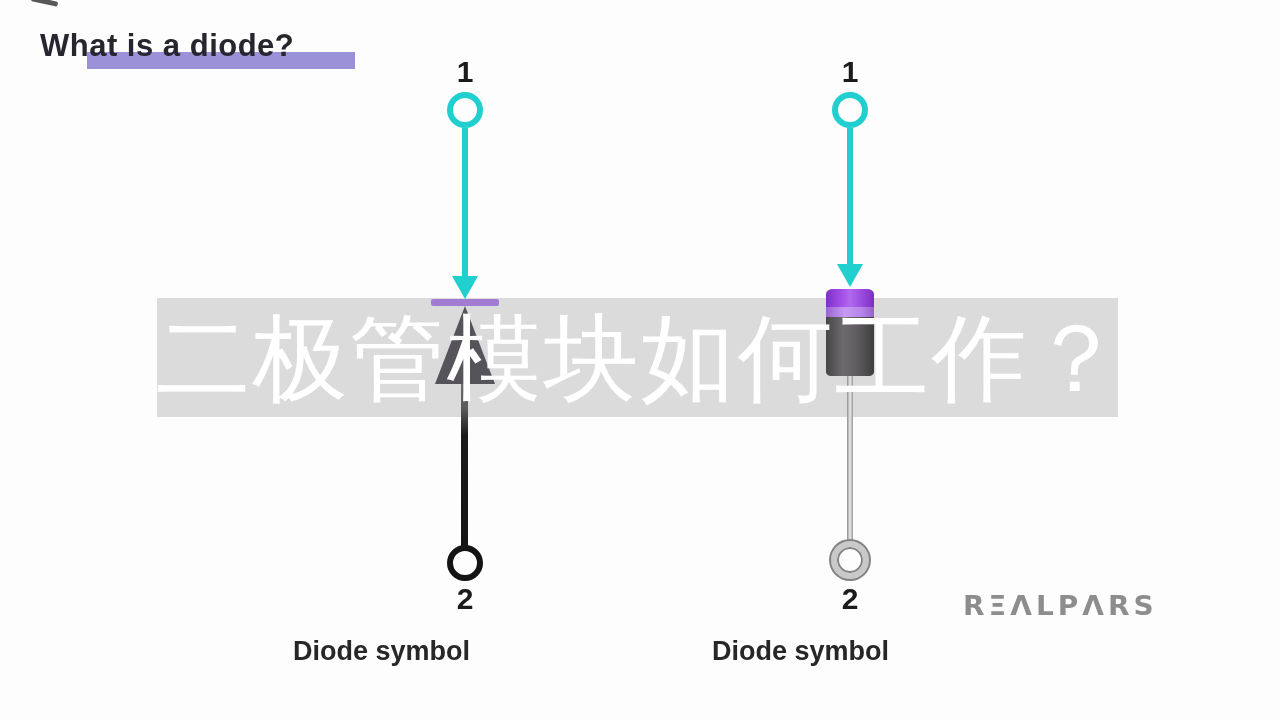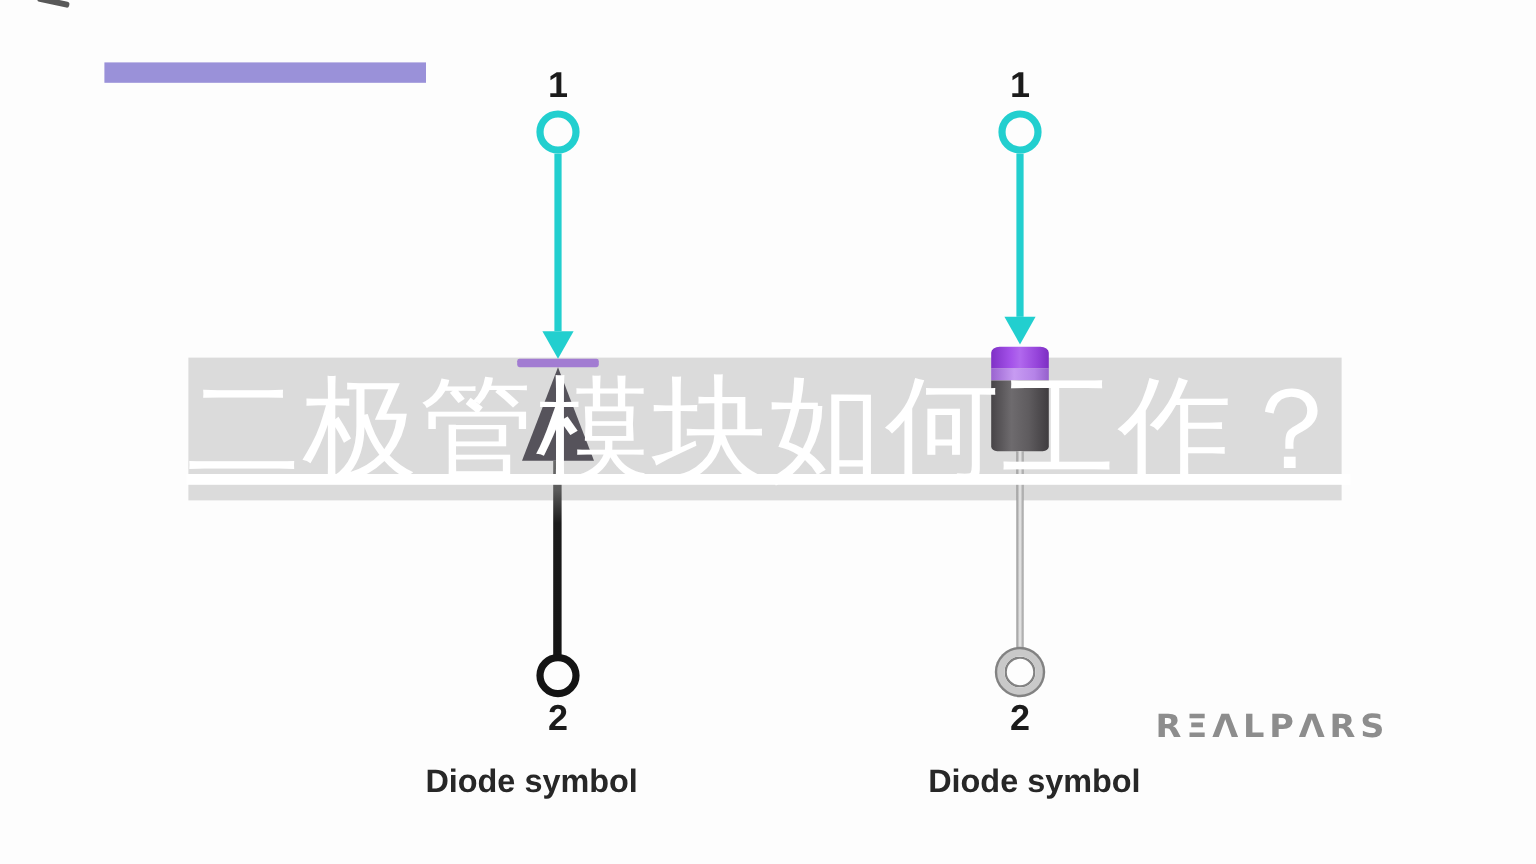--- a/index.html
+++ b/index.html
@@ -17,30 +17,30 @@
   .title-wrap{left:40px;top:28px;z-index:5;}
   .title-highlight{left:87px;top:52px;width:268px;height:17px;background:#9a91d9;z-index:4;}
   .title-text{position:relative;z-index:6;font-size:31px;font-weight:800;
     color:#27252e;letter-spacing:.5px;}
 
   
   .subtitle-band{left:157px;top:298px;width:961px;height:119px;background:#dbdbdb;z-index:1;}
   .subtitle-text{left:157px;top:298px;width:967px;height:119px;z-index:3;
     display:flex;align-items:center;justify-content:center;
     color:#ffffff;font-size:95px;line-height:112px;letter-spacing:2px;
-    font-family:"DejaVu Serif","Liberation Serif",serif;white-space:nowrap;text-decoration:underline;}
+    font-family:"DejaVu Serif","Liberation Serif",serif;white-space:nowrap;}
 
   
   .terminal-label{width:60px;text-align:center;font-size:30px;font-weight:bold;color:#1b1b1b;z-index:2;}
   .terminal-circle{width:24px;height:24px;border:6px solid #22cfcf;border-radius:50%;
     background:#fdfdfd;z-index:2;}
   .cyan-line{width:6px;background:#22cfcf;z-index:2;}
   .cyan-arrowhead{width:0;height:0;border-left:13px solid transparent;
     border-right:13px solid transparent;border-top:23px solid #22cfcf;z-index:2;}
-  .caption{width:300px;text-align:center;font-size:27px;font-weight:bold;color:#272727;z-index:2;}
+  .caption{width:300px;font-size:27px;font-weight:bold;color:#272727;z-index:2;}
 
   
   .cathode-bar{left:431px;top:299px;width:68px;height:7px;background:#a27cd2;border-radius:2px;z-index:2;}
   .anode-triangle{left:435px;top:306px;width:0;height:0;border-left:30px solid transparent;
     border-right:30px solid transparent;border-bottom:78px solid #56535b;z-index:2;}
   .symbol-stem{left:461px;top:384px;width:7px;height:162px;z-index:2;
     background:linear-gradient(to bottom,#6b6b6b 0%,#5a5a5a 15%,#1b1b1b 32%,#141414 100%);}
   .black-circle{left:447px;top:545px;width:24px;height:24px;border:6px solid #141414;
     border-radius:50%;background:#fdfdfd;z-index:2;}
 
@@ -63,20 +63,23 @@
     letter-spacing:4px;z-index:2;font-family:"DejaVu Sans",sans-serif;transform:scaleY(.95);}
 </style>
 </head>
 <body>
 
 <div class="stage">
 
   <div class="abs artifact"></div>
 
   <div class="abs title-highlight"></div>
+  <div class="abs title-wrap">
+    <span class="title-text">What is a diode?</span>
+  </div>
 
   <div class="abs subtitle-band"></div>
 
   <div class="abs terminal-label" style="left:435px;top:55px;">1</div>
   <div class="abs terminal-circle" style="left:447px;top:92px;"></div>
   <div class="abs cyan-line" style="left:462px;top:128px;height:148px;"></div>
   <div class="abs cyan-arrowhead" style="left:452px;top:276px;"></div>
   <div class="abs cathode-bar"></div>
   <div class="abs anode-triangle"></div>
   <div class="abs symbol-stem"></div>

